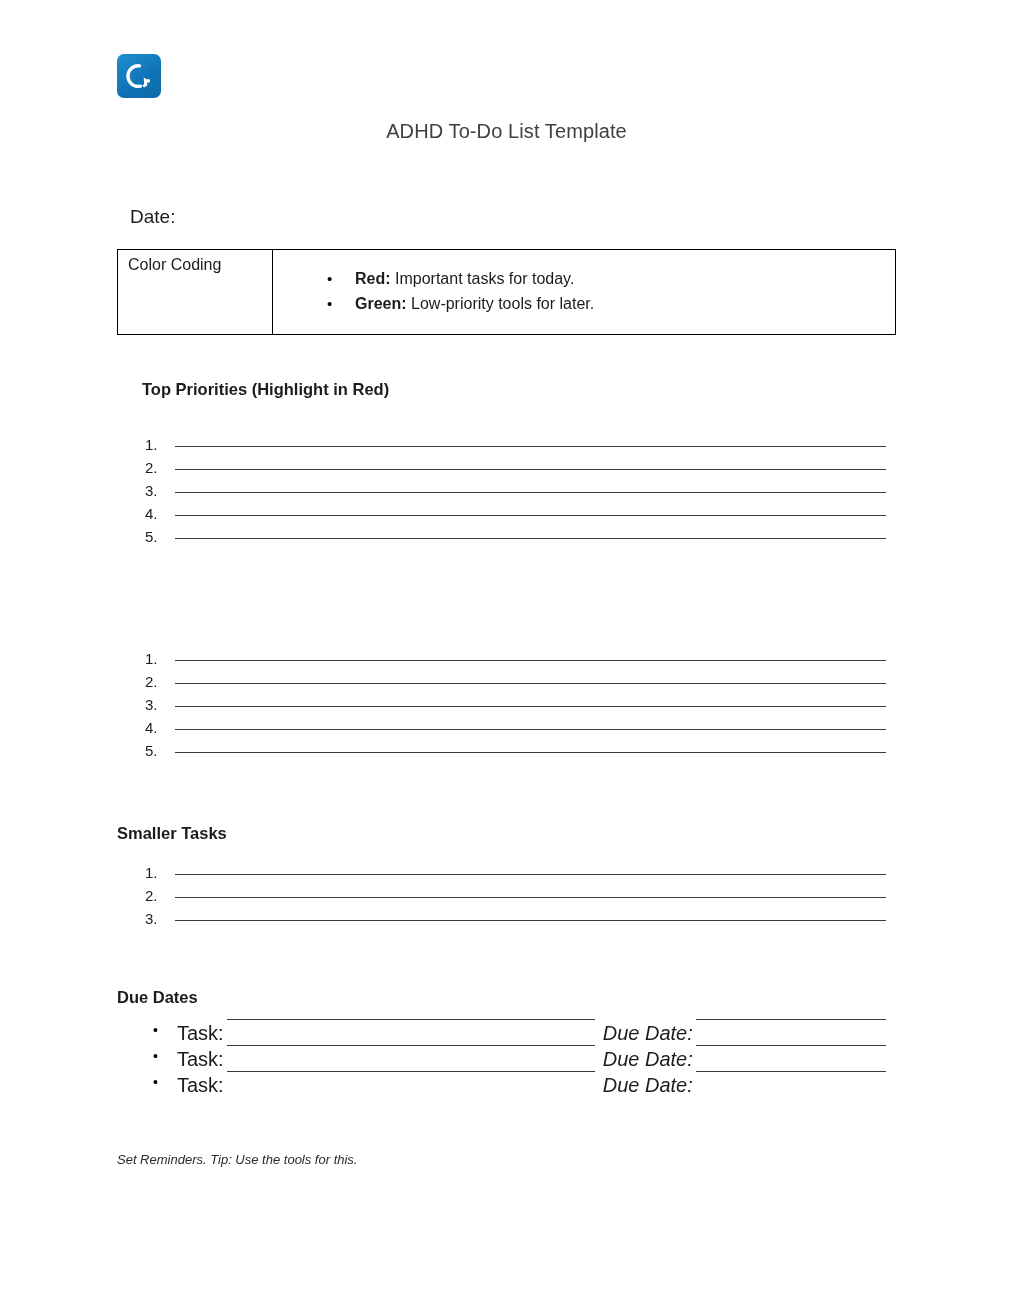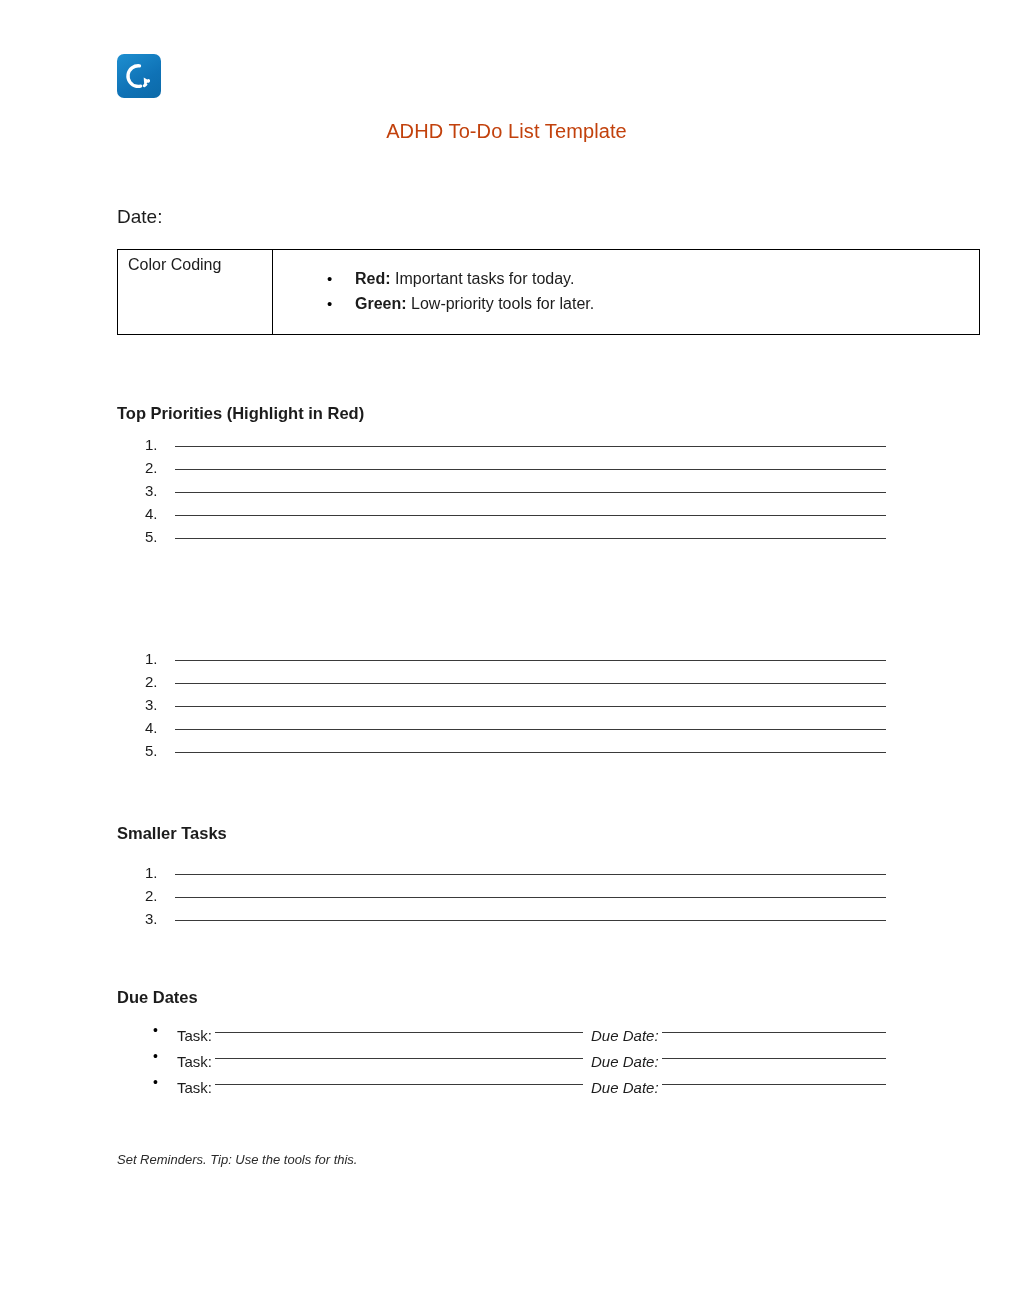--- a/index.html
+++ b/index.html
@@ -42,40 +42,40 @@
   
   .doc-title {
     position: absolute;
     left: 0;
     top: 120px;
     width: 1013px;
     text-align: center;
     font-size: 20px;
     font-weight: 400;
     letter-spacing: 0.1px;
-    color: #c2410c;
+    color: #404040;
   }
 
   
   .date-label {
     position: absolute;
-    left: 117px;
+    left: 130px;
     top: 206px;
     font-size: 19px;
     font-weight: 400;
     color: #1c1c1c;
     text-align: center;
   }
 
   
   .info-table {
     position: absolute;
     left: 117px;
     top: 249px;
-    width: 863px;
+    width: 779px;
     border-collapse: collapse;
     table-layout: fixed;
   }
   .info-table td {
     border: 1.2px solid #000000;
     vertical-align: top;
     padding: 6px 0 8px 0;
   }
   .info-table td.label-cell {
     width: 155px;
@@ -113,21 +113,21 @@
   }
 
   
   .section-heading {
     position: absolute;
     left: 117px;
     font-size: 16.5px;
     font-weight: 600;
     color: #1c1c1c;
   }
-  .section-heading.h-top      { top: 404px; }
+  .section-heading.h-top      { top: 380px; margin-left: 25px; }
   .section-heading.h-secondary{ top: 611px; }
   .section-heading.h-smaller  { top: 824px; text-align: right; }
   .section-heading.h-due      { top: 988px; text-align: right; }
 
   
   .num-list {
     position: absolute;
     left: 145px;
     width: 745px;
     margin: 0;
@@ -165,23 +165,23 @@
     position: absolute;
     left: 145px;
     top: 1022px;
     width: 745px;
     margin: 0;
     padding: 0;
     list-style: none;
   }
   .due-list li {
     display: flex;
-    align-items: center;
+    align-items: flex-start;
     height: 26px;
-    font-size: 15px;
+    font-size: 20px;
     color: #1c1c1c;
     position: relative;
     padding-left: 32px;
   }
   .due-list li::before {
     content: "\2022";
     position: absolute;
     left: 8px;
     top: 0;
     font-size: 14px;

